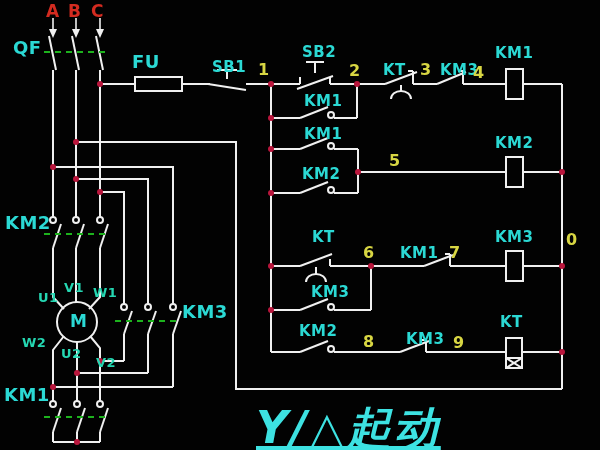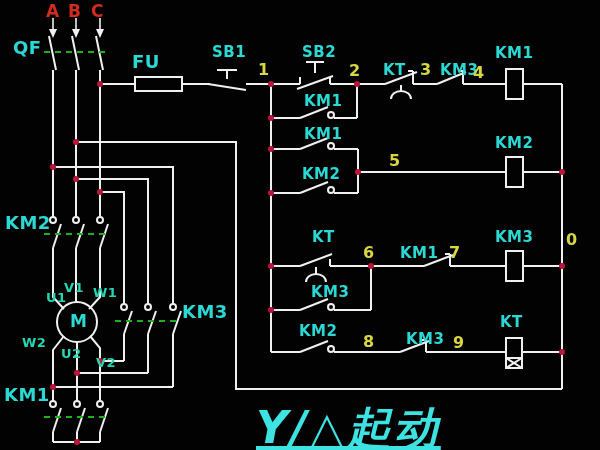--- a/index.html
+++ b/index.html
@@ -259,21 +259,21 @@
     </g>
   </svg>
 
   <span class="lbl phase" style="left:46px;top:3px">A</span>
   <span class="lbl phase" style="left:68px;top:3px">B</span>
   <span class="lbl phase" style="left:91px;top:3px">C</span>
 
   <span class="lbl big" style="left:13px;top:39px">QF</span>
   <span class="lbl big" style="left:132px;top:53px">FU</span>
 
-  <span class="lbl" style="left:212px;top:45px">SB1</span>
+  <span class="lbl" style="left:212px;top:60px">SB1</span>
   <span class="lbl num" style="left:258px;top:62px">1</span>
   <span class="lbl" style="left:302px;top:45px">SB2</span>
   <span class="lbl num" style="left:349px;top:63px">2</span>
   <span class="lbl" style="left:383px;top:63px">KT</span>
   <span class="lbl num" style="left:420px;top:62px">3</span>
   <span class="lbl" style="left:440px;top:63px">KM3</span>
   <span class="lbl num" style="left:473px;top:65px">4</span>
   <span class="lbl" style="left:495px;top:46px">KM1</span>
 
   <span class="lbl" style="left:304px;top:94px">KM1</span>
@@ -294,21 +294,21 @@
   <span class="lbl num" style="left:363px;top:334px">8</span>
   <span class="lbl" style="left:406px;top:332px">KM3</span>
   <span class="lbl num" style="left:453px;top:335px">9</span>
   <span class="lbl" style="left:500px;top:315px">KT</span>
 
   <span class="lbl big" style="left:5px;top:214px">KM2</span>
   <span class="lbl big" style="left:182px;top:303px">KM3</span>
   <span class="lbl big" style="left:4px;top:386px">KM1</span>
 
   <span class="lbl motor-m" style="left:70px;top:313px">M</span>
-  <span class="lbl term" style="left:46px;top:291px">U1</span>
+  <span class="lbl term" style="left:38px;top:291px">U1</span>
   <span class="lbl term" style="left:64px;top:281px">V1</span>
   <span class="lbl term" style="left:93px;top:286px">W1</span>
   <span class="lbl term" style="left:22px;top:336px">W2</span>
   <span class="lbl term" style="left:61px;top:347px">U2</span>
   <span class="lbl term" style="left:96px;top:356px">V2</span>
 
   <span class="title-lbl">Y/△起动</span>
 </div>
 
 </body></html>

